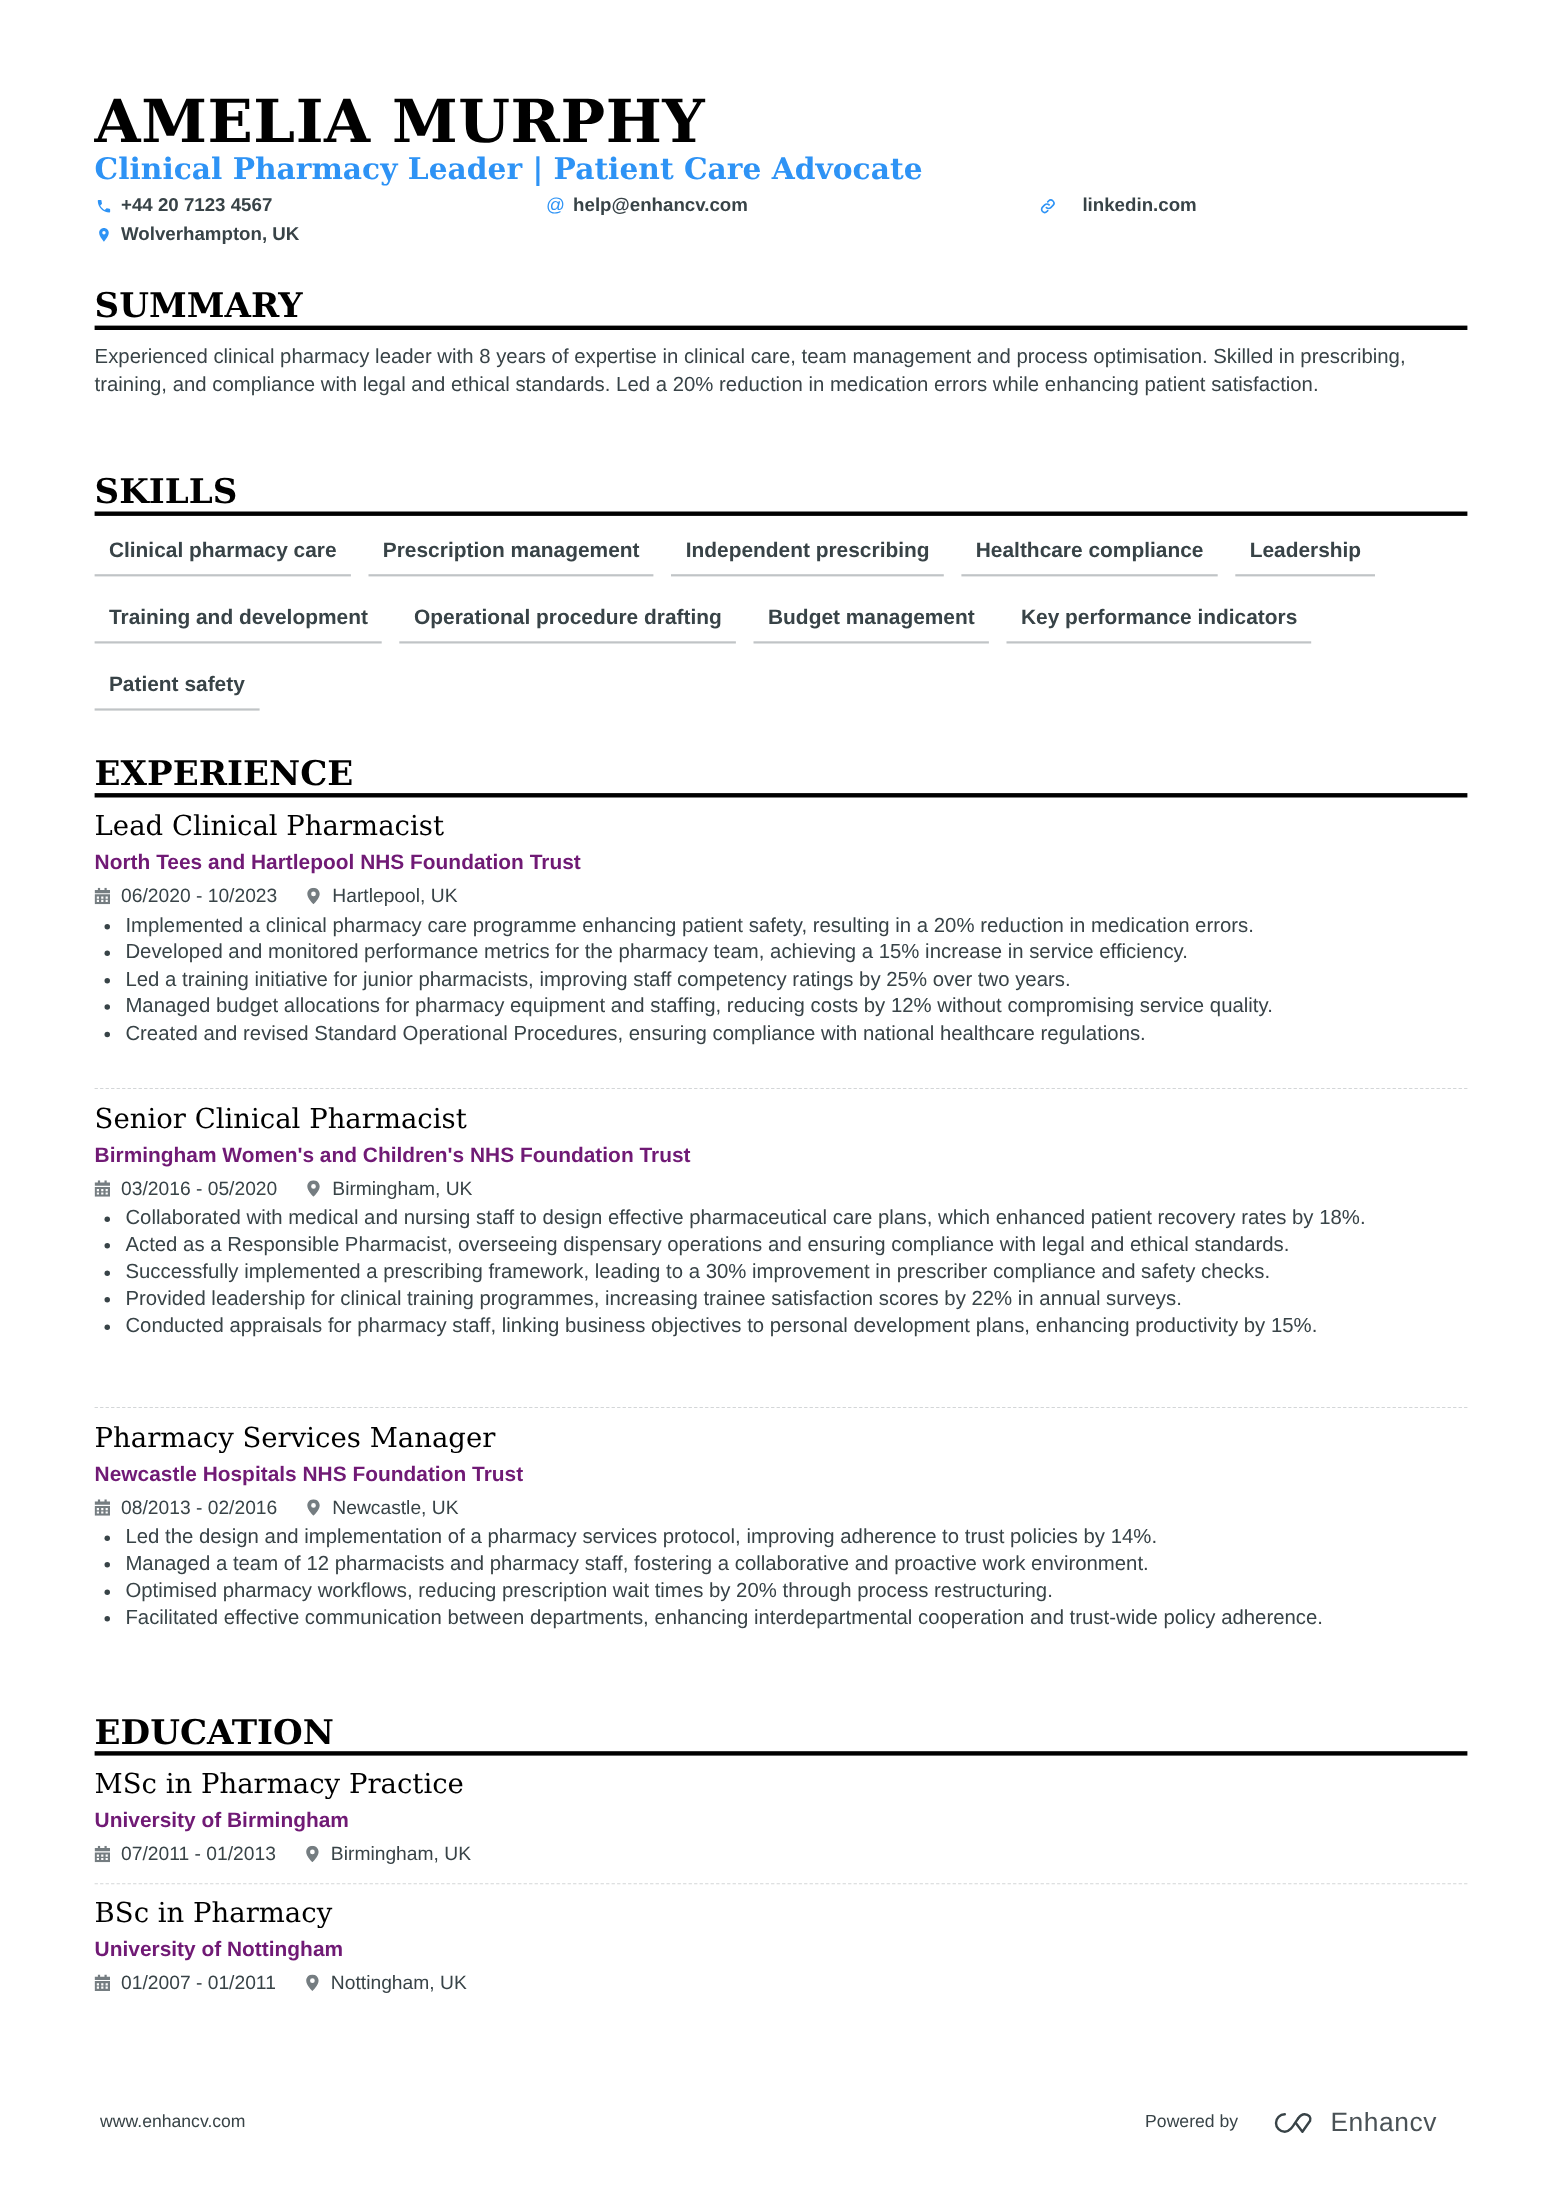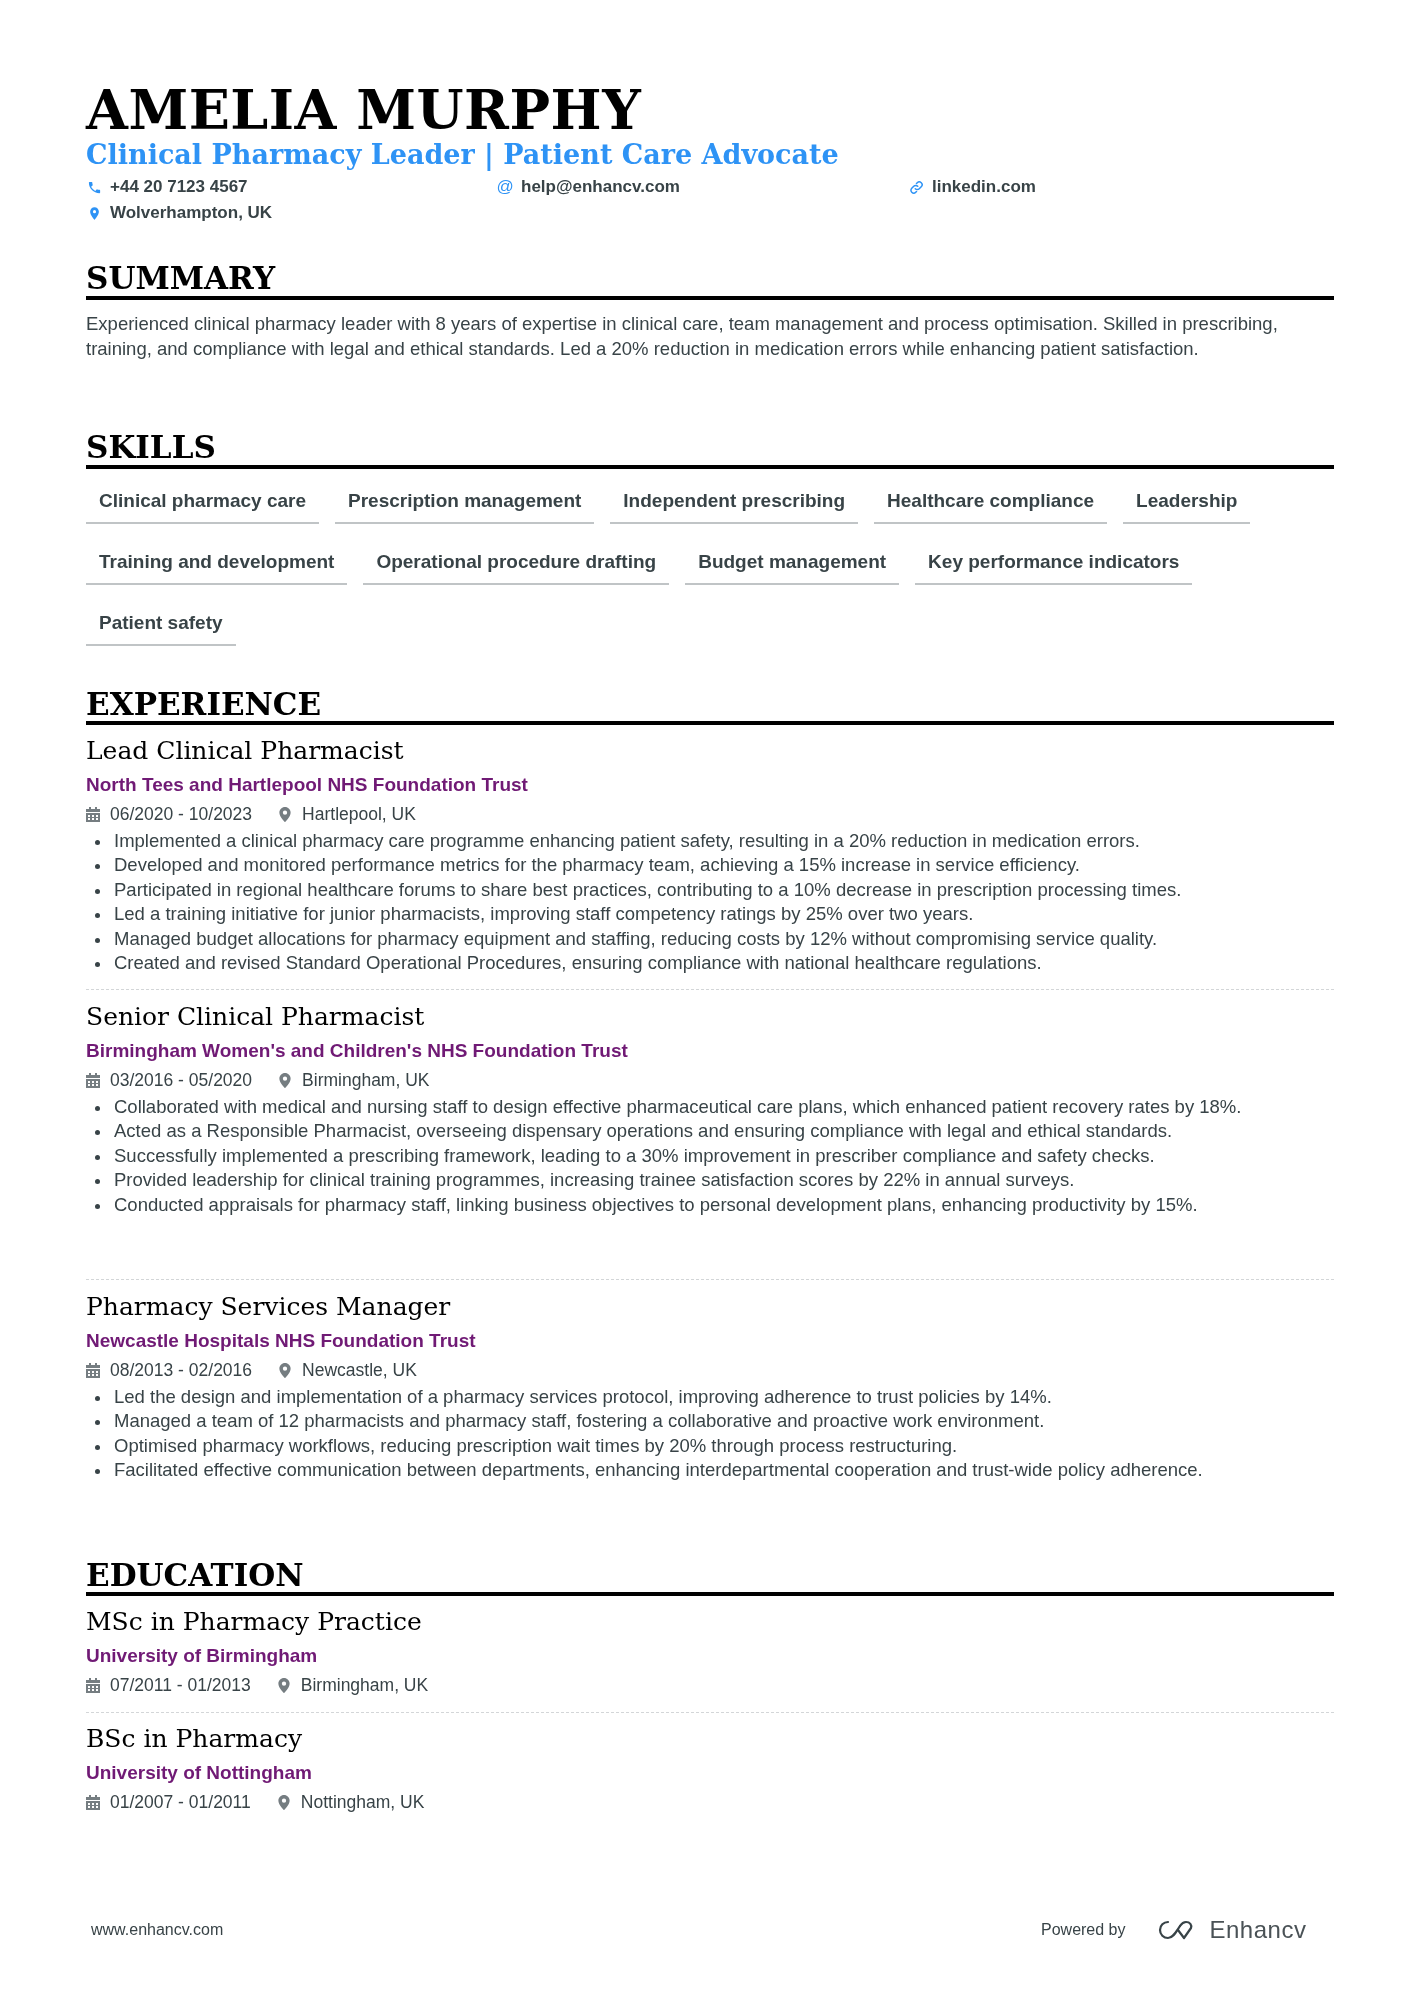--- a/index.html
+++ b/index.html
@@ -52,21 +52,21 @@
       <svg viewBox="0 0 24 24">
           <path fill="#2e93f5" d="M6.6 10.8c1.4 2.8 3.8 5.1 6.6 6.6l2.2-2.2c.3-.3.7-.4 1-.2 1.1.4 2.3.6 3.6.6.6 0 1 .4 1 1V20c0 .6-.4 1-1 1C10.6 21 3 13.4 3 4c0-.6.4-1 1-1h3.5c.6 0 1 .4 1 1 0 1.3.2 2.5.6 3.6.1.3 0 .7-.2 1L6.6 10.8z"></path>
         </svg>
     </span>
     <span>+44 20 7123 4567</span>
   </div>
   <div class="contact" style="left:411px; top:176px;">
     <span class="ic" style="font-weight:normal;font-size:17px;">@</span>
     <span>help@enhancv.com</span>
   </div>
-  <div class="contact" style="left:822px; top:176px;">
+  <div class="contact" style="left:858px; top:176px;gap:16px;">
     <span class="ic">
       <svg viewBox="0 0 24 24" fill="none" stroke="#2e93f5" stroke-width="2.4" stroke-linecap="round">
           <path d="M10 14a4.5 4.5 0 0 0 6.4 0l3.2-3.2a4.5 4.5 0 0 0-6.4-6.4l-1.2 1.2"></path>
           <path d="M14 10a4.5 4.5 0 0 0-6.4 0l-3.2 3.2a4.5 4.5 0 0 0 6.4 6.4l1.2-1.2"></path>
         </svg>
     </span>
     <span>linkedin.com</span>
   </div>
   <div class="contact" style="left:0; top:202px;">
     <span class="ic">
@@ -115,21 +115,20 @@
       <span class="mi">
         <svg viewBox="0 0 12 16">
             <path d="M6 0C2.7 0 0 2.7 0 6c0 4.2 6 10 6 10s6-5.8 6-10c0-3.3-2.7-6-6-6zm0 8.3A2.3 2.3 0 1 1 6 3.7a2.3 2.3 0 0 1 0 4.6z"></path>
           </svg>
         <span>Hartlepool, UK</span>
       </span>
     </div>
     <ul class="bul">
       <li>Implemented a clinical pharmacy care programme enhancing patient safety, resulting in a 20% reduction in medication errors.</li>
       <li>Developed and monitored performance metrics for the pharmacy team, achieving a 15% increase in service efficiency.</li>
-      <li>Participated in regional healthcare forums to share best practices, contributing to a 10% decrease in prescription processing times.</li>
       <li>Led a training initiative for junior pharmacists, improving staff competency ratings by 25% over two years.</li>
       <li>Managed budget allocations for pharmacy equipment and staffing, reducing costs by 12% without compromising service quality.</li>
       <li>Created and revised Standard Operational Procedures, ensuring compliance with national healthcare regulations.</li>
     </ul>
   </div>
   <div class="dash" style="top:989px;"></div>
 
   <div class="entry" style="top:1000px;">
     <div class="role">Senior Clinical Pharmacist</div>
     <div class="org">Birmingham Women's and Children's NHS Foundation Trust</div>

